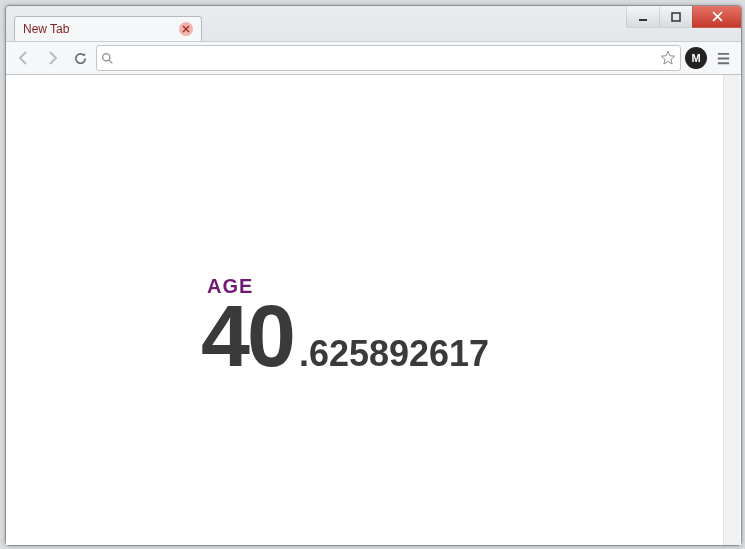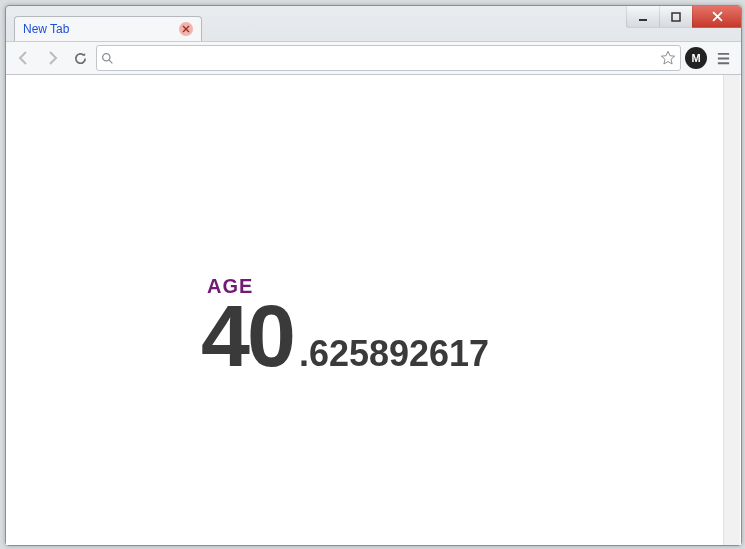--- a/index.html
+++ b/index.html
@@ -58,21 +58,21 @@
     background:#f6f7f9;
     border:1px solid #b6b9bf;
     border-bottom:none;
     border-radius:4px 4px 0 0;
     height:24px;
     min-width:170px;
     display:flex;
     align-items:center;
     padding:0 8px;
     font-size:12px;
-    color:#1d4ed8;
+    color:#7f1d1d;
     position:relative;
   }
   .tab .close{
     margin-left:auto;
     width:14px;height:14px;
     border-radius:50%;
     background:#f1b3ad;
     display:flex;align-items:center;justify-content:center;
     color:#9a2f24;
     font-size:9px;

